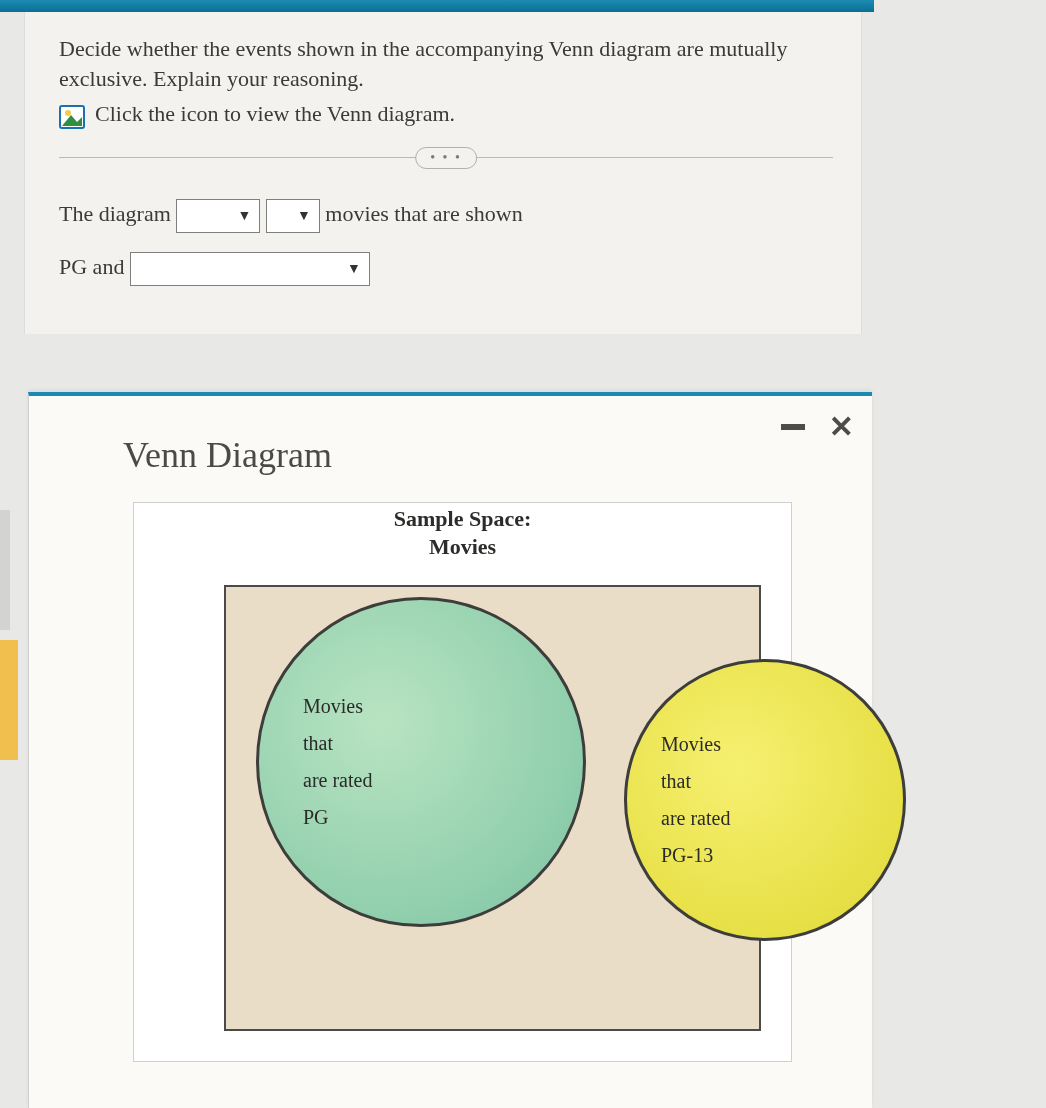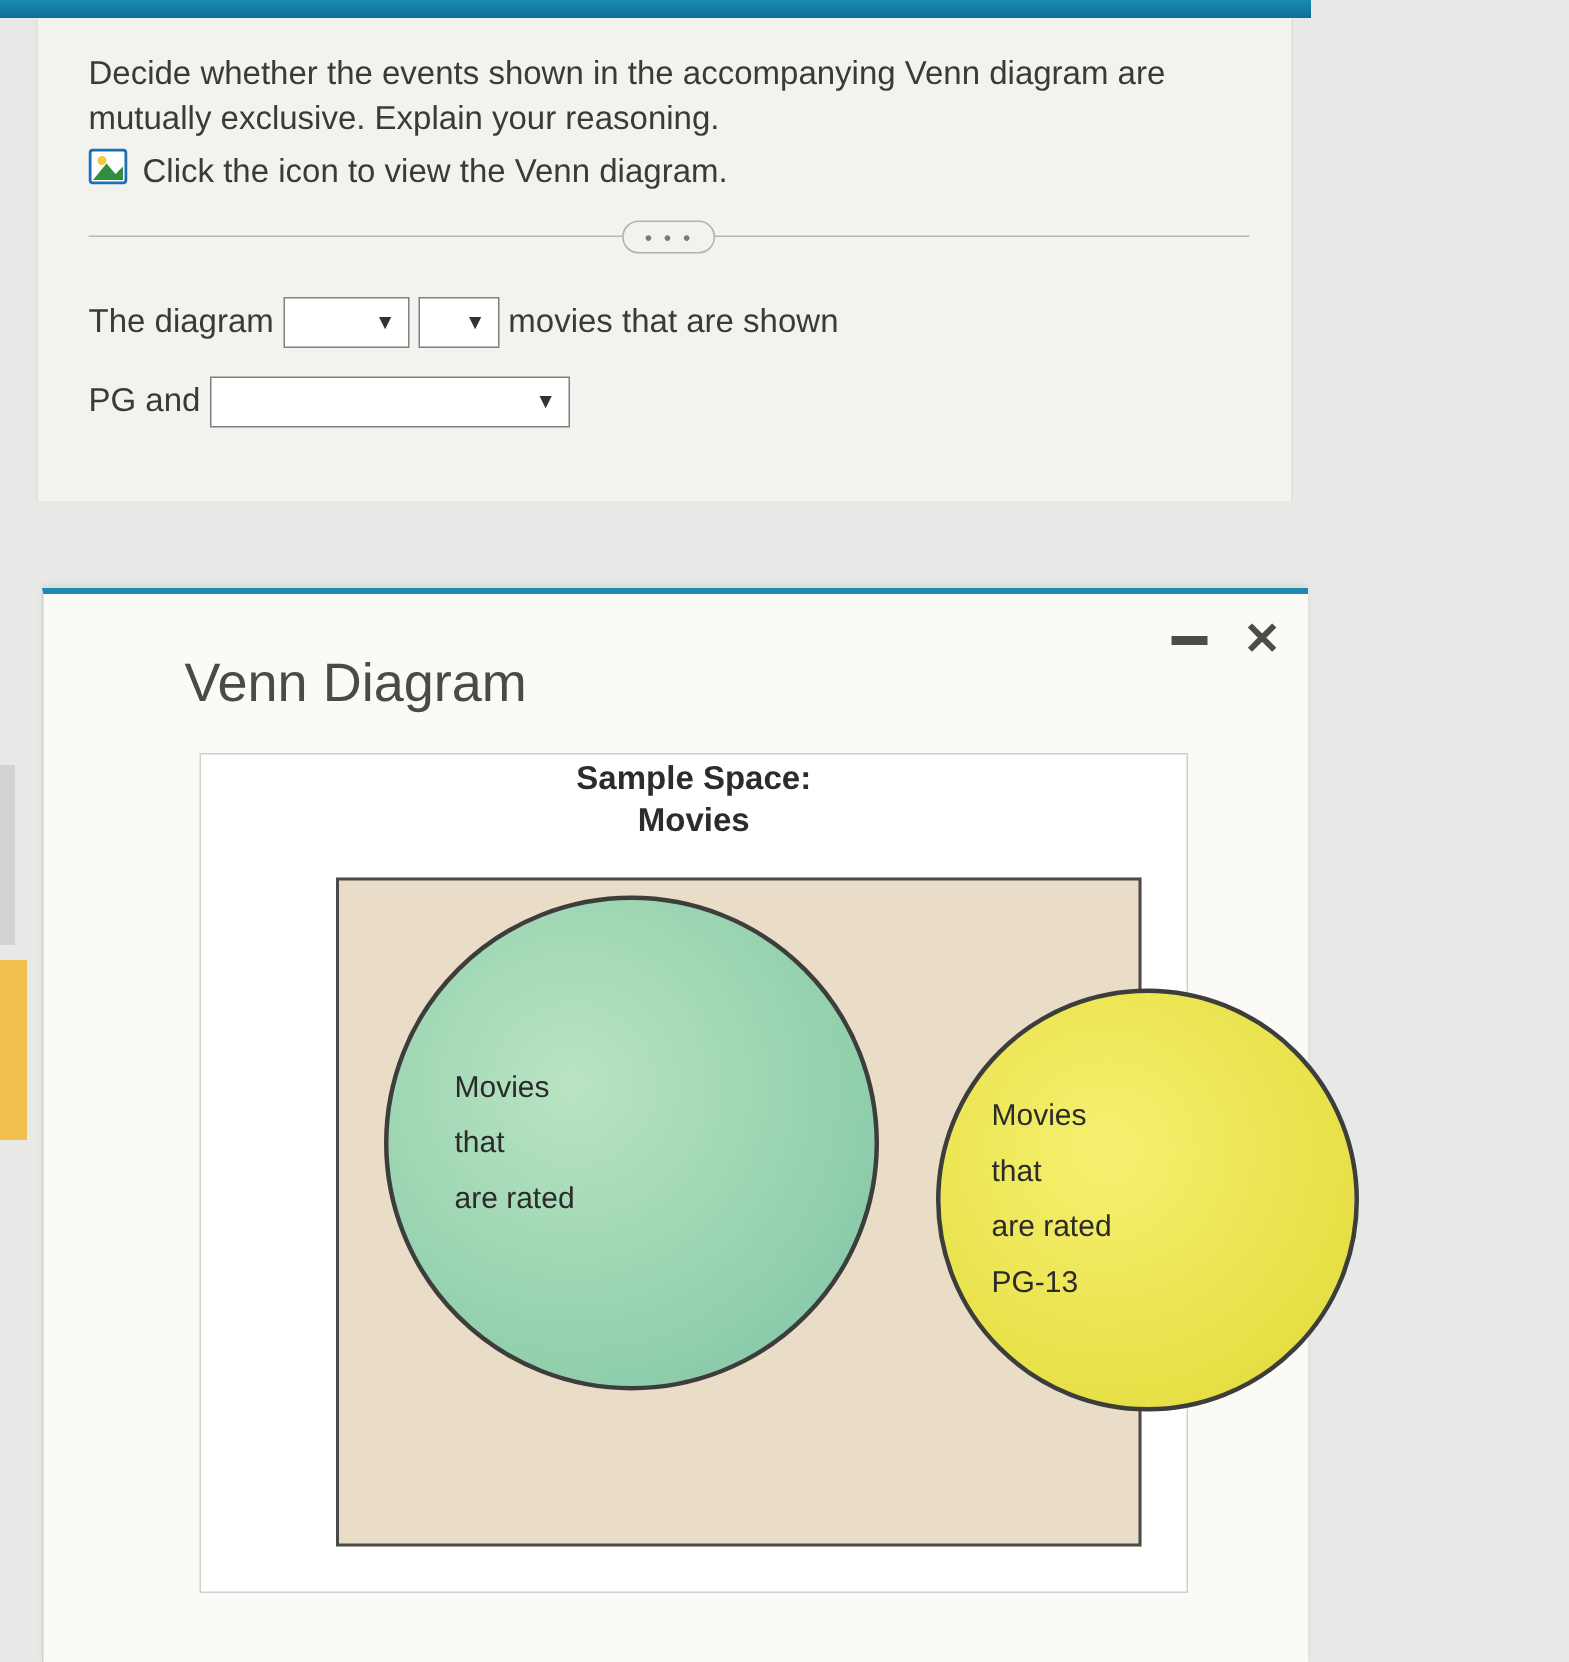--- a/index.html
+++ b/index.html
@@ -20,21 +20,21 @@
     padding: 22px 28px 40px 34px;
     border-left: 1px solid #ddd;
     border-right: 1px solid #ddd;
   }
   .q-text {
     font-size: 22px;
     color: #3a3a3a;
     line-height: 1.35;
   }
   .icon-row {
-    display: flex; align-items: flex-start; gap: 10px;
+    display: flex; align-items: flex-end; gap: 10px;
     margin-top: 6px;
   }
   .hr-wrap {
     position: relative;
     margin: 28px 0 30px 0;
   }
   .hr-line {
     border: none;
     border-top: 1px solid #b8b8b5;
     margin: 0;
@@ -159,21 +159,21 @@
     left: 0; top: 640px;
     width: 18px; height: 120px;
     background: #f0bf4d;
   }
   .left-tab2 {
     position: absolute;
     left: 0; top: 510px;
     width: 10px; height: 120px;
     background: #d3d3d1;
   }
-  .page-wrap { position: relative; width: 874px; height: 1108px; }
+  .page-wrap { position: relative; width: 874px; height: 1108px; font-family: Liberation Serif, serif; }
 </style>
 </head>
 <body>
 
 <div class="page-wrap">
   <div class="top-bar"></div>
 
   <div class="left-tab2"></div>
   <div class="left-tab"></div>
 
@@ -220,20 +220,21 @@
     <div class="chart-box">
       <div class="chart-title">
         <span>Sample Space:</span><br>
         <span>Movies</span>
       </div>
       <div class="sample-rect">
         <div class="circle circle-green">
           <span>Movies</span>
           <span>that</span>
           <span>are rated</span>
+          <span>PG</span>
         </div>
         <div class="circle circle-yellow">
           <span>Movies</span>
           <span>that</span>
           <span>are rated</span>
           <span>PG-13</span>
         </div>
       </div>
     </div>
   </div>

